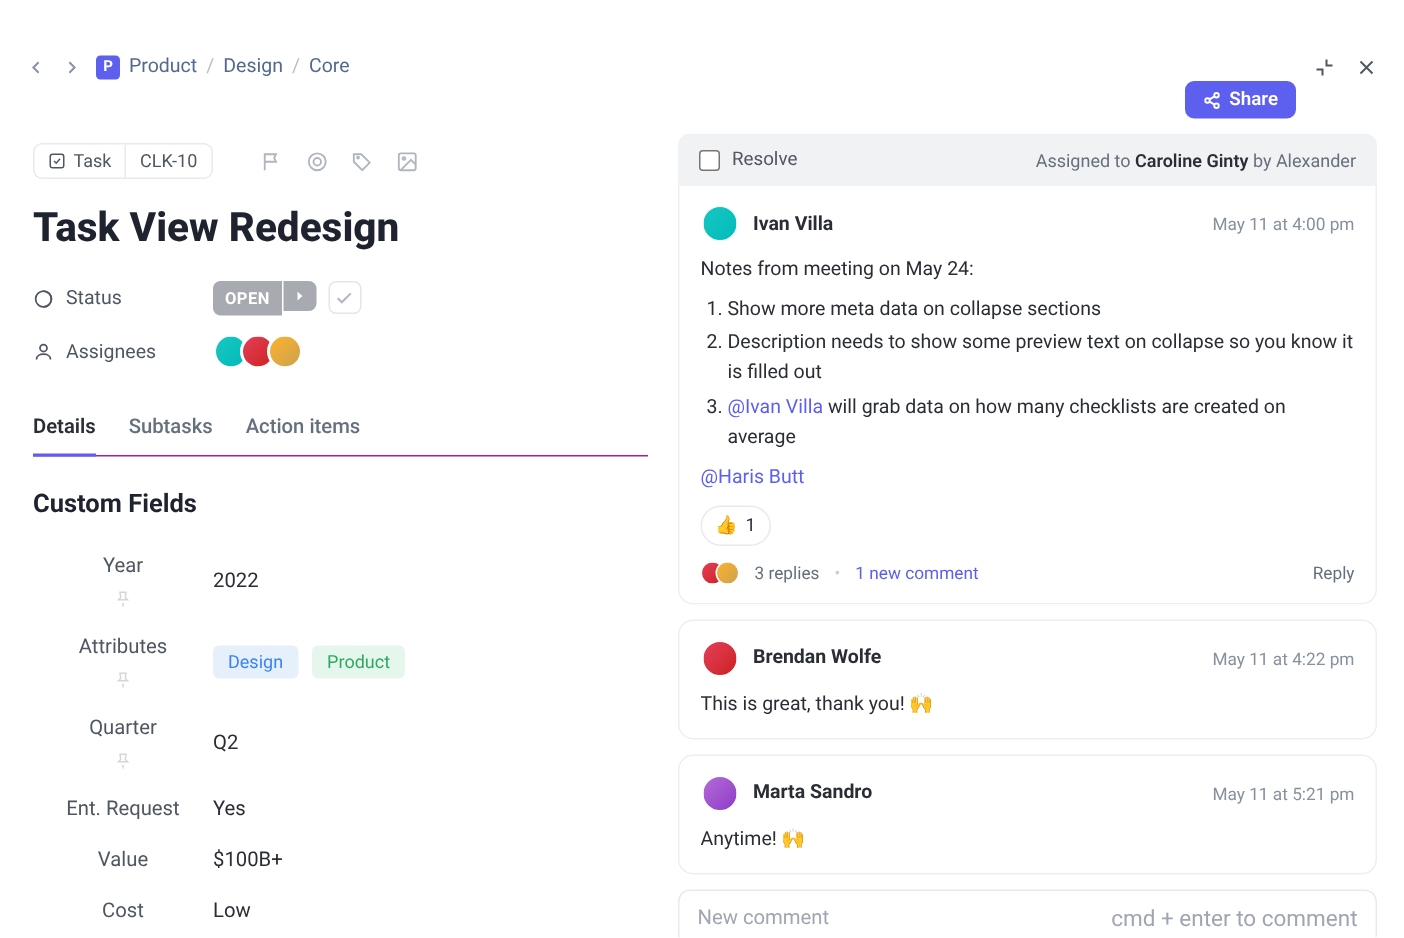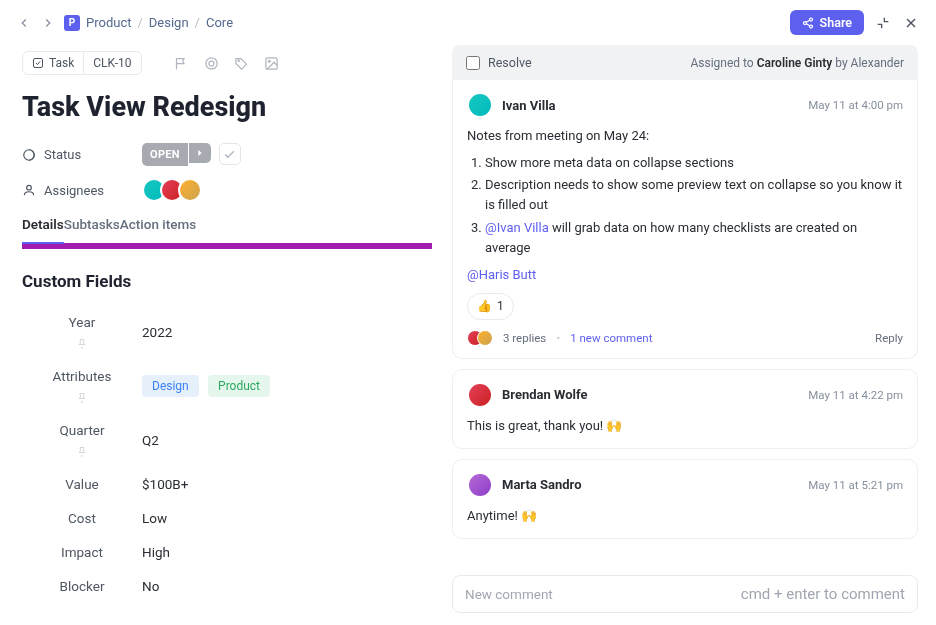--- a/index.html
+++ b/index.html
@@ -6,21 +6,21 @@
 body { width: 936px; height: 625px; background: #fff; color: #2a2e34; font-size: 13px; overflow: hidden; border-radius: 12px; }
 .app { display: flex; flex-direction: column; height: 100%; }
 .topbar { display: flex; align-items: center; padding: 10px 16px; gap: 8px; border-bottom: 0; }
 .nav-arrows { display: flex; gap: 8px; align-items: center; }
 .arrow { color: #87909e; cursor: pointer; width: 16px; height: 16px; display: flex; align-items: center; justify-content: center; }
 .breadcrumb { display: flex; align-items: center; gap: 6px; color: #54698d; font-size: 13px; }
 .bc-icon { width: 16px; height: 16px; background: #5d5fef; border-radius: 3px; color: #fff; display: flex; align-items: center; justify-content: center; font-size: 10px; font-weight: 700; }
 .bc-sep { color: #b9bec7; }
 .bc-item { color: #54698d; }
 .topbar-right { margin-left: auto; display: flex; gap: 10px; align-items: center; }
-.share-btn { background: #5d5fef; color: #fff; border: none; border-radius: 6px; padding: 5px 12px; display: flex; align-items: center; gap: 6px; font-size: 12.5px; font-weight: 600; cursor: pointer; }
+.share-btn { background: #5d5fef; color: #fff; border: none; border-radius: 6px; padding: 5px 12px; display: flex; align-items: center; gap: 6px; font-size: 12.5px; font-weight: 600; cursor: pointer; margin-top: 44px; }
 .icon-btn { color: #4f5762; cursor: pointer; width: 18px; height: 18px; display: flex; align-items: center; justify-content: center; }
 .body { display: flex; flex: 1; overflow: hidden; }
 .left { flex: 1; padding: 0 20px 20px 22px; overflow-y: auto; }
 .right { width: 484px; padding: 0 18px 12px 0; display: flex; flex-direction: column; }
 .task-chip-row { display: flex; align-items: center; gap: 32px; padding: 6px 0 12px 0; }
 .chip-group { display: flex; border: 1px solid #e8eaed; border-radius: 6px; overflow: hidden; }
 .chip { padding: 4px 9px; font-size: 12px; color: #4f5762; display: flex; align-items: center; gap: 5px; }
 .chip + .chip { border-left: 1px solid #e8eaed; }
 .row-icons { display: flex; gap: 14px; }
 .row-icons .ic { color: #b0b6c0; cursor: pointer; width: 16px; height: 16px; display: flex; align-items: center; }
@@ -29,21 +29,21 @@
 .meta-label { width: 120px; display: flex; align-items: center; gap: 8px; color: #4f5762; font-size: 13px; }
 .meta-ic { color: #4f5762; width: 14px; height: 14px; }
 .status-pill { background: #a7aab0; color: #fff; font-size: 11px; font-weight: 700; padding: 5px 8px; border-radius: 5px 0 0 5px; letter-spacing: 0.3px; }
 .status-next { background: #a7aab0; color: #fff; padding: 5px 6px; border-radius: 0 5px 5px 0; margin-left: 1px; display: flex; align-items: center; }
 .status-check { margin-left: 8px; width: 22px; height: 22px; border: 1px solid #e3e5e9; border-radius: 5px; display: flex; align-items: center; justify-content: center; color: #b0b6c0; }
 .assignees { display: flex; }
 .av { width: 24px; height: 24px; border-radius: 50%; border: 2px solid #fff; background: linear-gradient(135deg,#18c7c1,#0bb); margin-left: -6px; background-size: cover; }
 .av:first-child { margin-left: 0; }
 .av2 { background: linear-gradient(135deg,#e43f5a,#c22); }
 .av3 { background: linear-gradient(135deg,#ffb02e,#caa34f); }
-.tabs { display: flex; border-bottom: 6px solid #a21caf; }
+.tabs { display: flex; gap: 22px; border-bottom: 1px solid #a21caf; margin-top: 16px; }
 .tab { padding: 8px 0 10px 0; font-size: 13.5px; color: #656f7d; cursor: pointer; font-weight: 500; }
 .tab.active { color: #2a2e34; font-weight: 600; border-bottom: 2px solid #5d5fef; margin-bottom: -1px; }
 .section-h { font-size: 17px; font-weight: 700; padding: 22px 0 14px 0; color: #1f2330; }
 .cf-row { display: flex; align-items: center; padding: 9px 0; }
 .cf-label { width: 120px; color: #4f5762; font-size: 13.5px; display: flex; align-items: center; gap: 8px; flex-direction: column; }
 .cf-pin { color: #d4d6da; width: 12px; }
 .cf-val { font-size: 13.5px; color: #2a2e34; }
 .tag { display: inline-block; padding: 4px 10px; border-radius: 4px; font-size: 12px; margin-right: 6px; }
 .tag-blue { background: #e5f0fb; color: #3b82f6; }
 .tag-green { background: #e5f7ec; color: #2fa862; }
@@ -240,20 +240,26 @@
         <div class="cf-label">
             <span>Quarter</span>
             <svg class="cf-pin" viewBox="0 0 24 24" fill="none" stroke="currentColor" stroke-width="2">
               <path d="M12 17v5M8 3h8l-1 7 3 3H6l3-3z"></path>
             </svg>
           </div>
         <div class="cf-val">Q2</div>
       </div>
       <div class="cf-row">
         <div class="cf-label">
+            <span>Ent. Request</span>
+          </div>
+        <div class="cf-val">Yes</div>
+      </div>
+      <div class="cf-row">
+        <div class="cf-label">
             <span>Value</span>
           </div>
         <div class="cf-val">$100B+</div>
       </div>
       <div class="cf-row">
         <div class="cf-label">
             <span>Cost</span>
           </div>
         <div class="cf-val">Low</div>
       </div>

